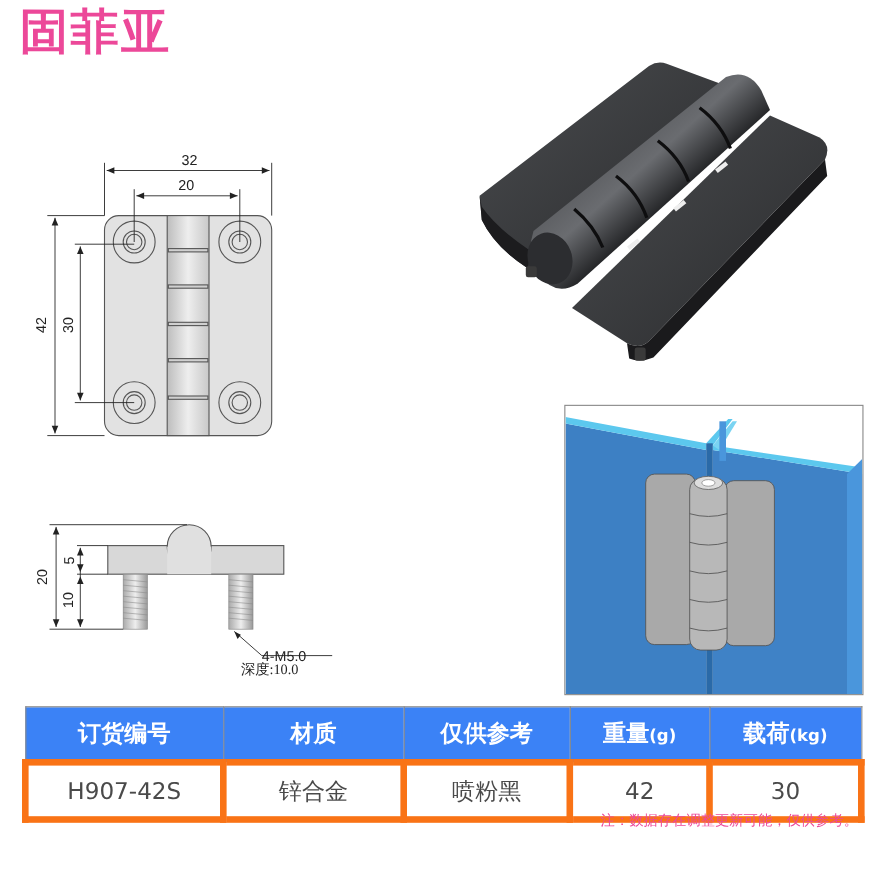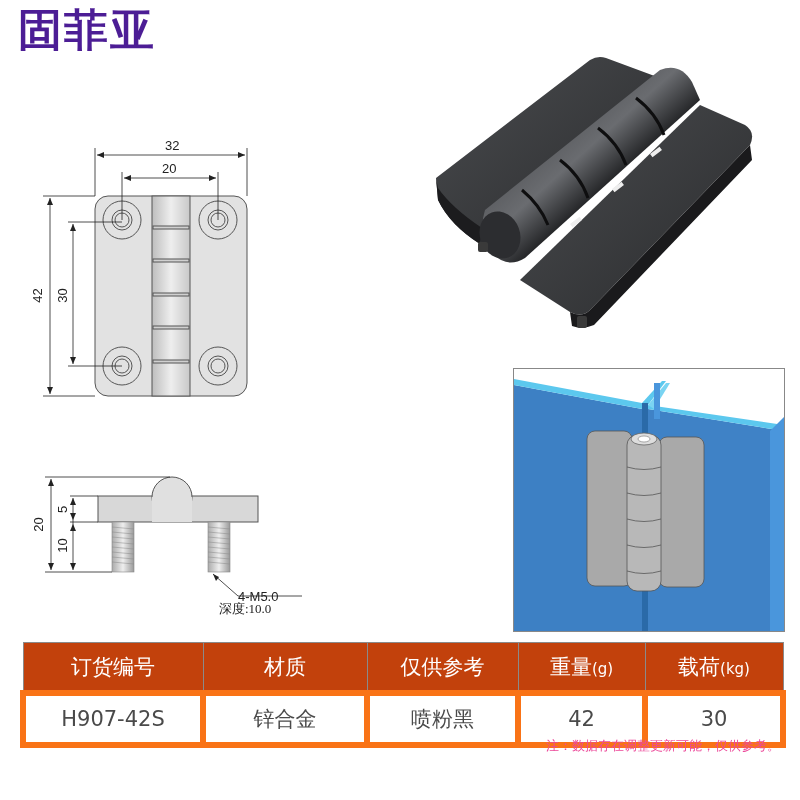--- a/index.html
+++ b/index.html
@@ -1,24 +1,24 @@
 <!DOCTYPE html>
 <html><head>
 <meta charset="utf-8">
 <style>
   html, body { margin:0; padding:0; background:#ffffff; }
   body { width:800px; height:800px; position:relative; overflow:hidden; font-family:"DejaVu Sans", sans-serif; }
   .logo { position:absolute; left:18px; top:6px; width:160px; }
-  .logo-cn { color:#4c1d95; font-weight:bold; font-size:44px; letter-spacing:2px; line-height:48px; font-family:"DejaVu Sans", sans-serif; }
+  .logo-cn { color:#ec4899; font-weight:bold; font-size:44px; letter-spacing:2px; line-height:48px; font-family:"DejaVu Sans", sans-serif; }
   .logo-en { color:#1a9a3a; font-weight:bold; font-style:italic; font-size:27px; line-height:30px; font-family:"Liberation Serif", serif; letter-spacing:1px; margin-top:2px; }
   .dim { position:absolute; font-family:"Liberation Sans", sans-serif; font-size:13px; color:#222; }
   .drawing { position:absolute; left:0; top:0; }
   .inset { position:absolute; left:513px; top:368px; width:270px; height:262px; border:1px solid #888; overflow:hidden; background:#fff; }
   .spec-table { position:absolute; left:20px; top:642px; width:760px; border-collapse:collapse; table-layout:fixed; }
-  .spec-table th { background:#c2410c; color:#fff; font-weight:normal; font-size:21px; height:45px; border:1px solid #8a8a8a; font-family:"DejaVu Sans", sans-serif; }
+  .spec-table th { background:#3b82f6; color:#fff; font-weight:bold; font-size:21px; height:45px; border:1px solid #8a8a8a; font-family:"DejaVu Sans", sans-serif; }
   .spec-table th .unit { font-size:15px; }
   .spec-table td { background:#fff; color:#4a4a4a; font-size:21px; height:44px; text-align:center; border:6px solid #f97316; font-family:"DejaVu Sans", sans-serif; }
   .note { position:absolute; right:20px; top:737px; color:#ec4899; font-size:13px; font-family:"DejaVu Serif", serif; }
 </style>
 </head>
 <body>
 
 <div class="logo">
   <div class="logo-cn">固菲亚</div>
 </div>

